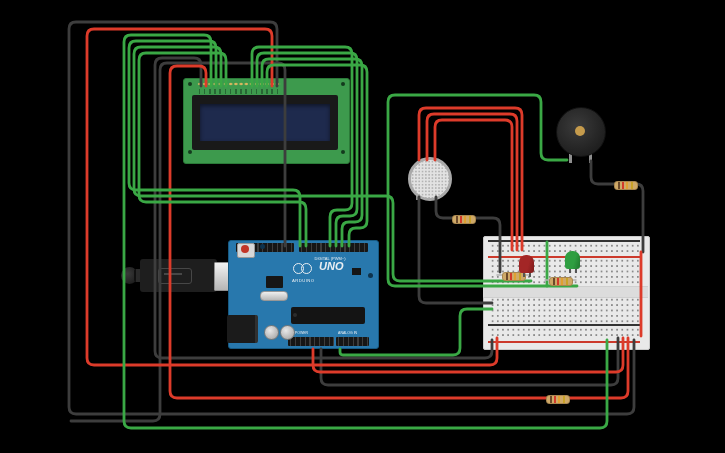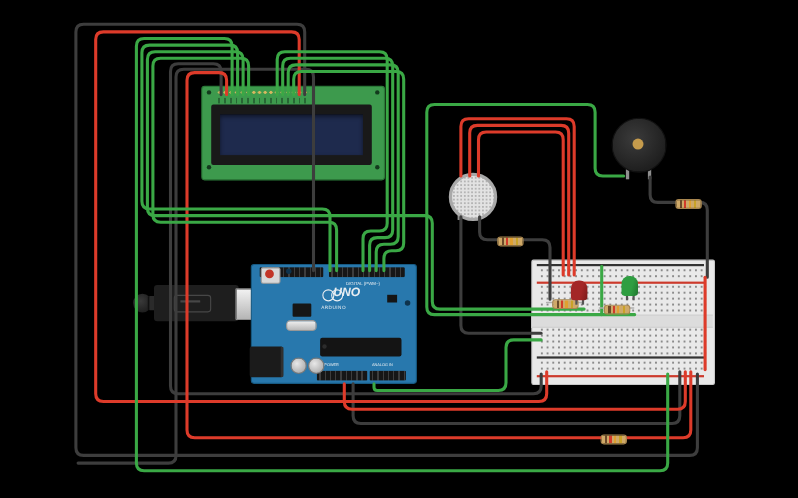--- a/index.html
+++ b/index.html
@@ -20,21 +20,21 @@
   
   .arduino{left:228px;top:240px;width:149px;height:107px;background:#2878ad;border:1px solid #175a83;border-radius:3px;}
   .hdr{background:#1d1d1d;border-radius:1px;
     background-image:repeating-linear-gradient(90deg,#161616 0 2.2px,#3d3d3d 2.2px 3.4px,#161616 3.4px 4.8px);}
   .hdr-tl{left:236px;top:243px;width:58px;height:9px;}
   .hdr-tr{left:299px;top:243px;width:69px;height:9px;}
   .hdr-bl{left:288px;top:337px;width:46px;height:9px;}
   .hdr-br{left:336px;top:337px;width:33px;height:9px;}
   .ard-txt{color:#e9eef2;line-height:1;}
   .t-digital{left:294px;top:256px;width:72px;font-size:5px;text-align:center;transform:scale(.8);}
-  .t-uno{left:303px;top:261px;font-size:11px;font-weight:bold;font-style:italic;}
+  .t-uno{left:319px;top:261px;font-size:11px;font-weight:bold;font-style:italic;}
   .t-brand{left:290px;top:278px;font-size:5px;transform:scale(.85);letter-spacing:.5px;}
   .t-power{left:292px;top:330px;font-size:5px;transform:scale(.7);}
   .t-analog{left:334px;top:330px;font-size:5px;transform:scale(.7);}
   .logo-ring{width:9px;height:9px;border:1.6px solid #e9eef2;border-radius:50%;}
   .usb-port{left:214px;top:262px;width:47px;height:27px;background:linear-gradient(#f2f2f2,#b5b5b5);border:1px solid #8f8f8f;border-radius:1px;}
   .usb-plug{left:140px;top:259px;width:77px;height:33px;background:#1e1e1e;border-radius:3px;}
   .usb-glyph{left:158px;top:268px;width:32px;height:14px;border:1.5px solid #474747;border-radius:3px;}
   .usb-glyph:after{content:"";position:absolute;left:5px;top:4px;width:18px;height:2px;background:#474747;}
   .usb-tip{left:121px;top:267px;width:17px;height:17px;background:radial-gradient(circle at 40% 40%,#3a3a3a,#141414);border-radius:50%;}
   .usb-collar{left:134px;top:269px;width:9px;height:13px;background:#2a2a2a;border-radius:2px;border-left:2px solid #111;}

